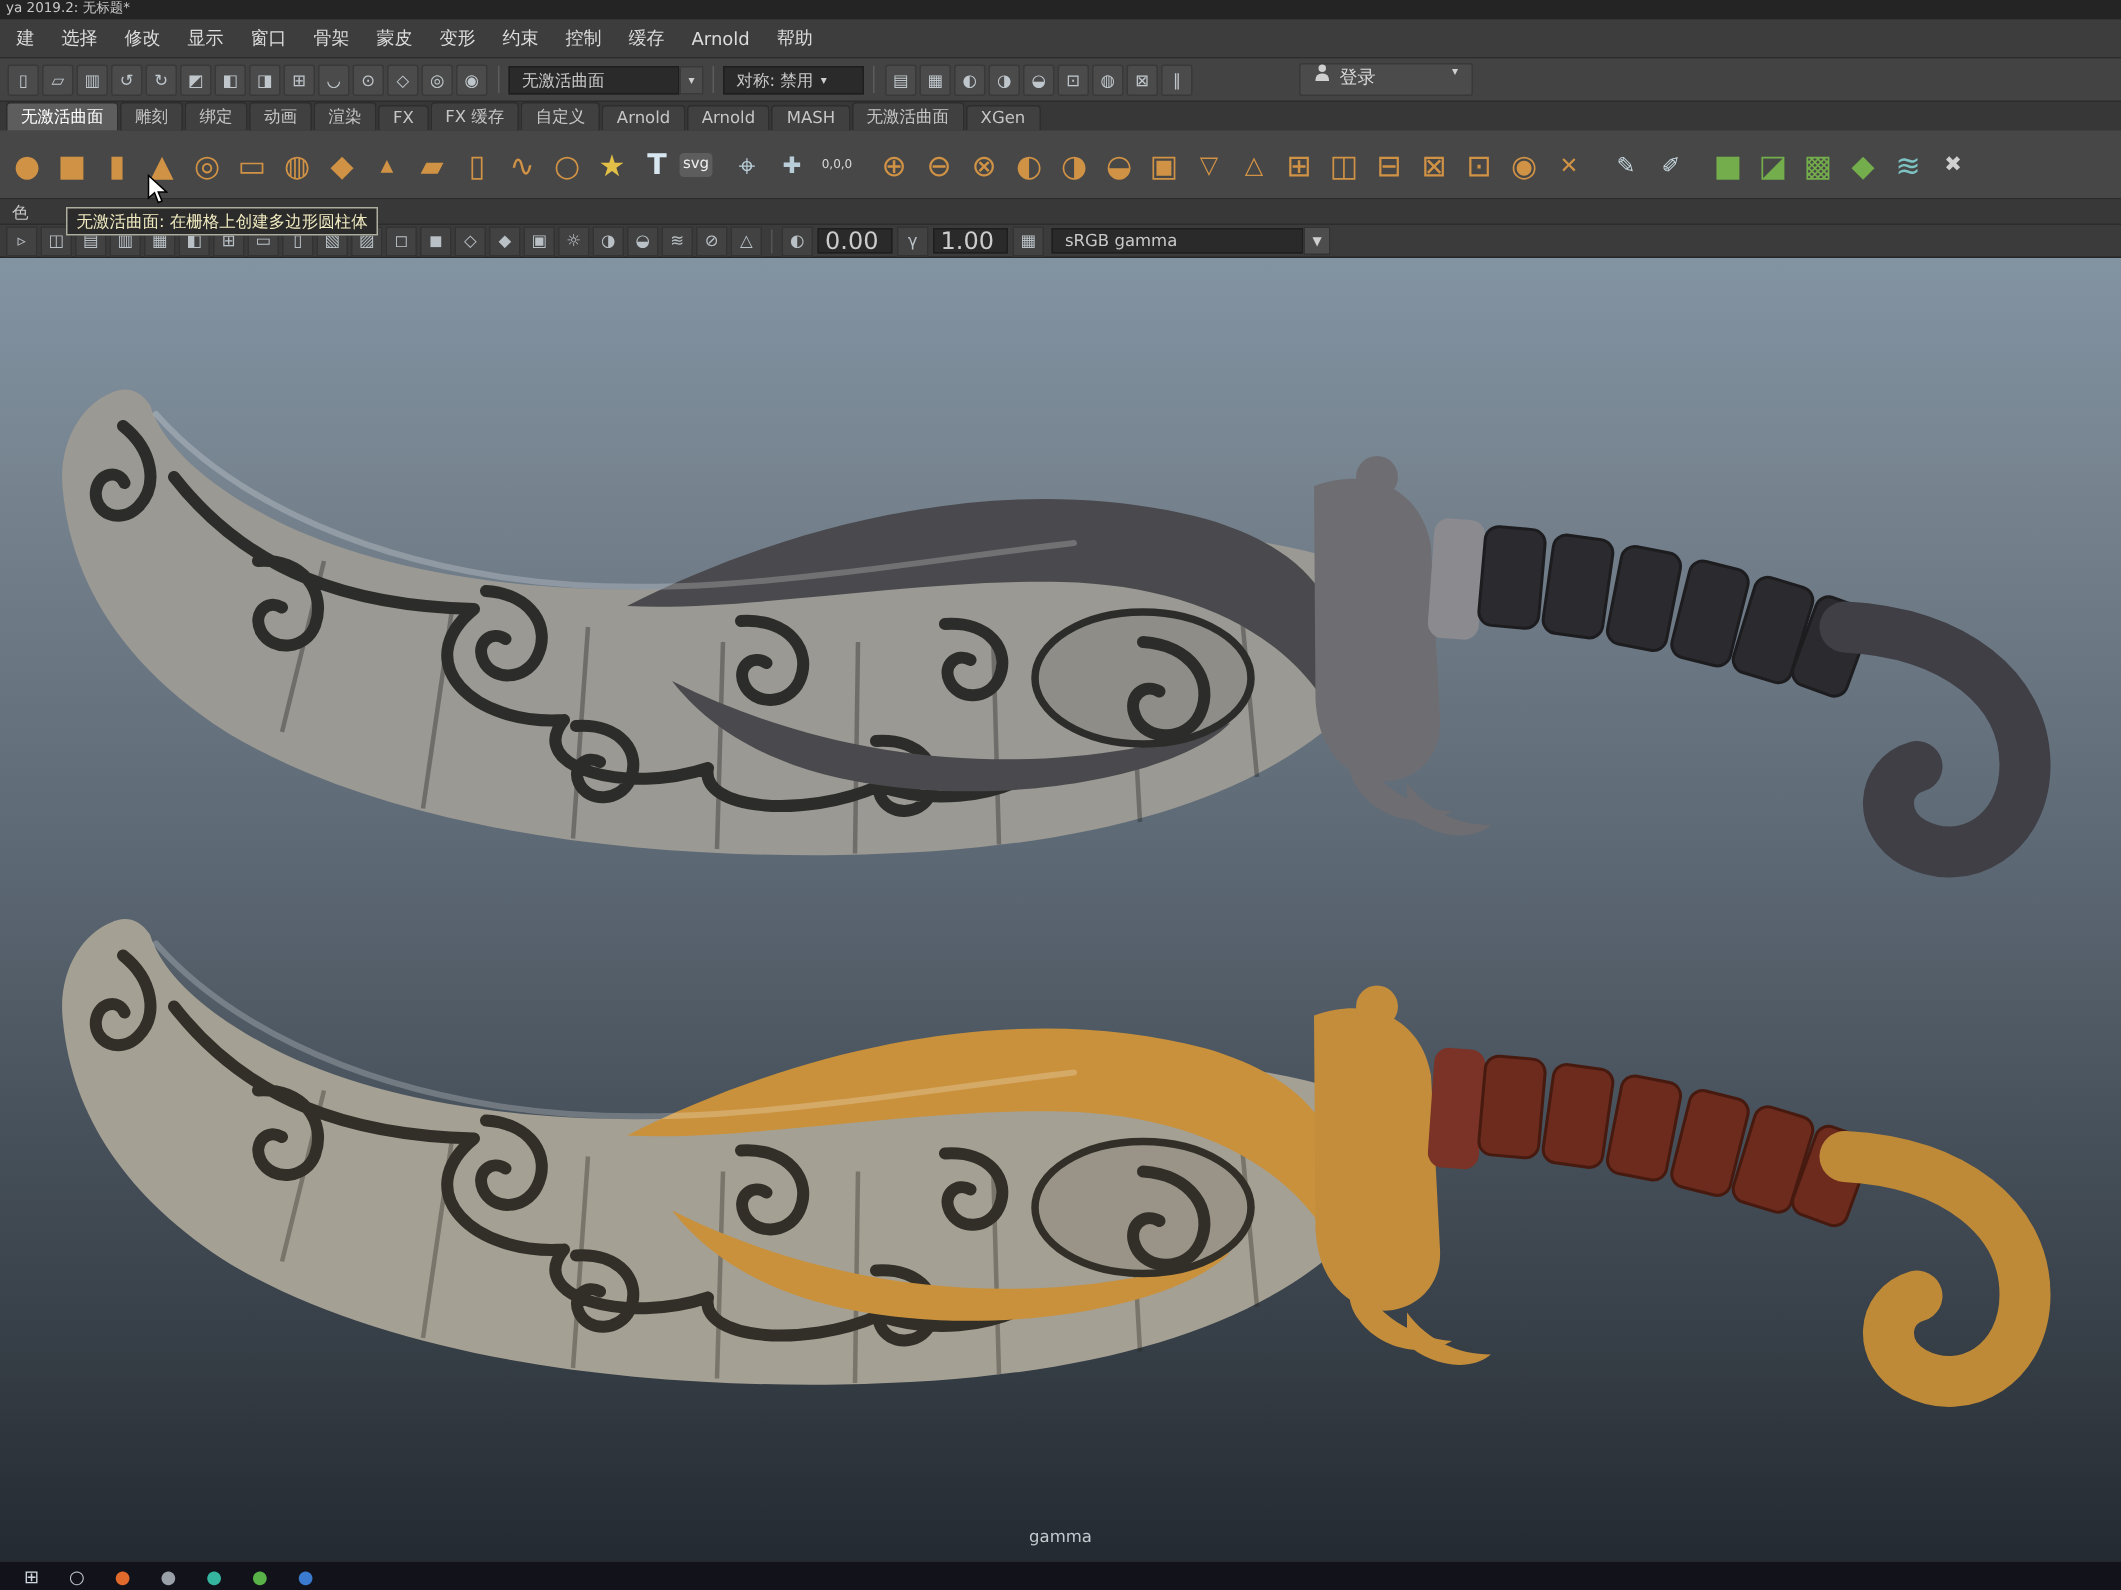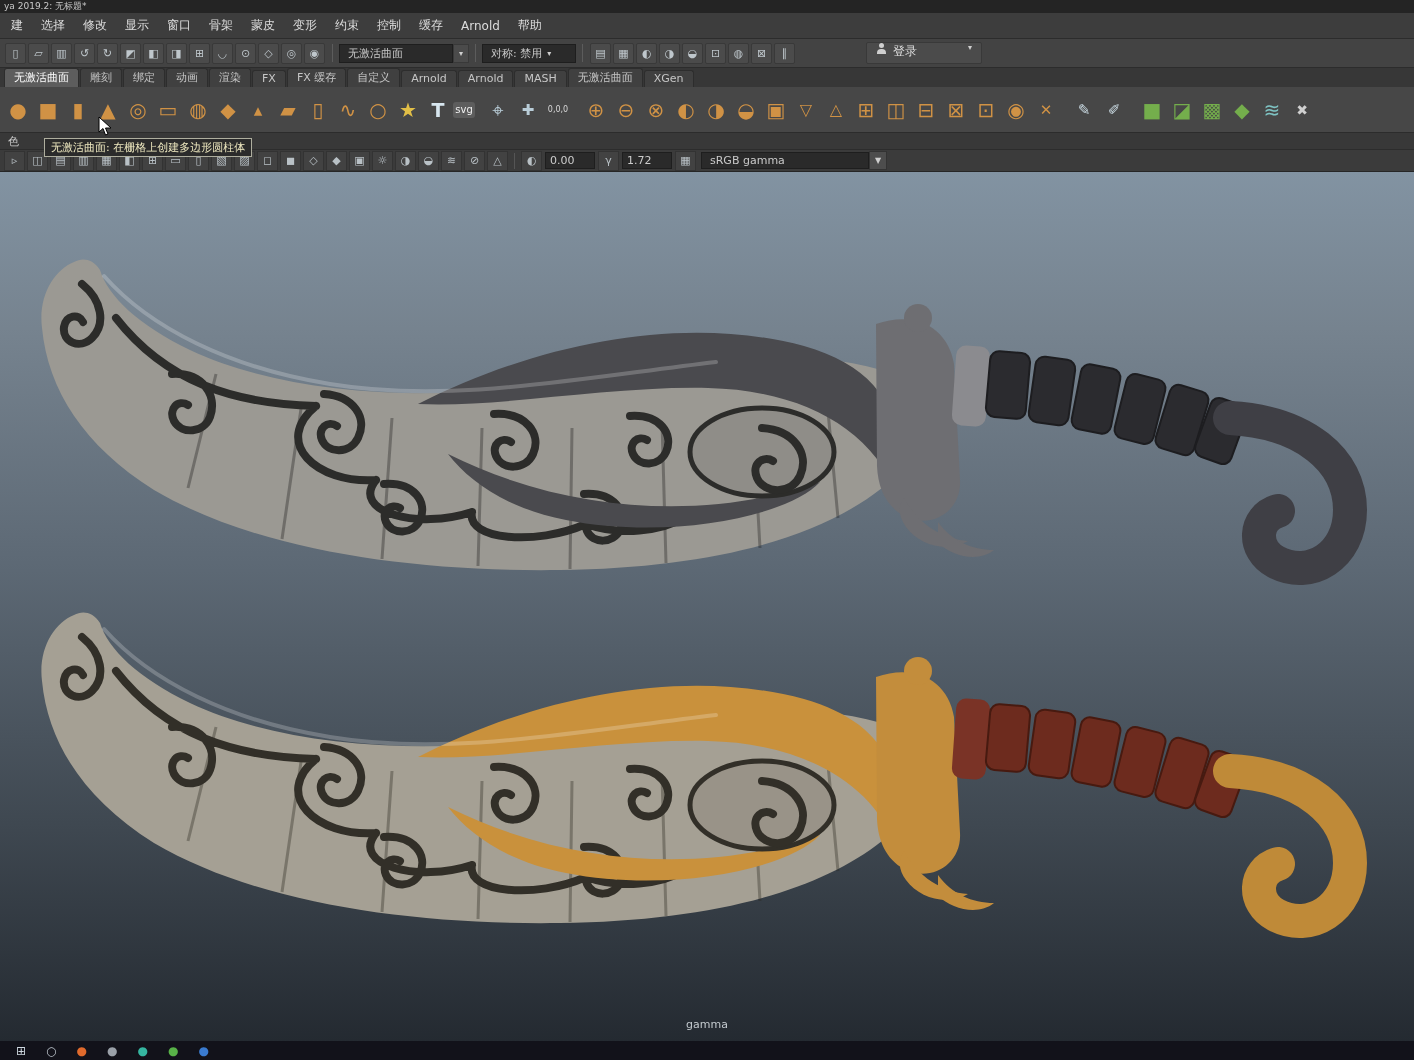--- a/index.html
+++ b/index.html
@@ -38,21 +38,21 @@
   .shelf{height:45px;background:#474747;border-bottom:1px solid #2c2c2c;display:flex;align-items:center;padding:0 3px;overflow:hidden}
   .shelf-icon{width:30px;height:38px;display:flex;align-items:center;justify-content:center;font-size:20px;cursor:pointer;flex:0 0 auto}
 
   
   .panel-strip{height:16px;background:#383838;border-bottom:1px solid #2c2c2c;display:flex;align-items:center;padding-left:8px}
   .panel-strip .pm-item{color:#c8c8c8;font-size:11px;cursor:pointer}
   .vp-toolbar{height:21px;background:#3b3b3b;border-bottom:1px solid #262626;display:flex;align-items:center;padding:0 3px}
   .vt-icon{width:19px;height:18px;display:flex;align-items:center;justify-content:center;color:#b9c1c6;font-size:11px;
     background:#424242;border:1px solid #333;margin:0 1px;cursor:pointer}
   .vt-sep{width:1px;height:16px;background:#555;margin:0 5px}
-  .vt-field{background:#2a2a2a;border:1px solid #1e1e1e;color:#cccccc;font-size:11px;width:40px;height:15px;line-height:15px;
+  .vt-field{background:#2a2a2a;border:1px solid #1e1e1e;color:#cccccc;font-size:16px;width:40px;height:15px;line-height:15px;
     padding:0 4px;margin:0 2px}
   .vt-dropdown{display:flex;align-items:center;margin-left:4px;cursor:pointer}
   .vt-dropdown .vt-value{background:#2a2a2a;border:1px solid #1e1e1e;color:#c9c9c9;font-size:11px;height:15px;line-height:15px;
     padding:0 8px;width:150px}
   .vt-ddbtn{width:16px;height:17px;background:#4d4d4d;border:1px solid #333;color:#cfcfcf;font-size:8px;
     display:flex;align-items:center;justify-content:center}
 
   
   .viewport{position:relative;height:869px;
     background:linear-gradient(180deg,#8293a2 0%,#76838f 18%,#5d6975 45%,#3f4851 75%,#242a31 100%);
@@ -263,21 +263,21 @@
       <span class="vt-icon" title="shadows-icon">◑</span>
       <span class="vt-icon" title="ambient-occlusion-icon">◒</span>
       <span class="vt-icon" title="motion-blur-icon">≋</span>
       <span class="vt-icon" title="xray-icon">⊘</span>
       <span class="vt-icon" title="isolate-select-icon">△</span>
     </div>
   <span class="vt-sep"></span>
   <span class="vt-icon">◐</span>
   <div class="vt-field">0.00</div>
   <span class="vt-icon">γ</span>
-  <div class="vt-field">1.72</div>
+  <div class="vt-field">1.00</div>
   <span class="vt-icon">▦</span>
   <div class="vt-dropdown">
     <span class="vt-value">sRGB gamma</span>
     <span class="vt-ddbtn">▼</span>
   </div>
 </div>
 
 <div class="viewport">
 
   <svg class="dagger dg-gray" viewBox="0 0 1350 340">

